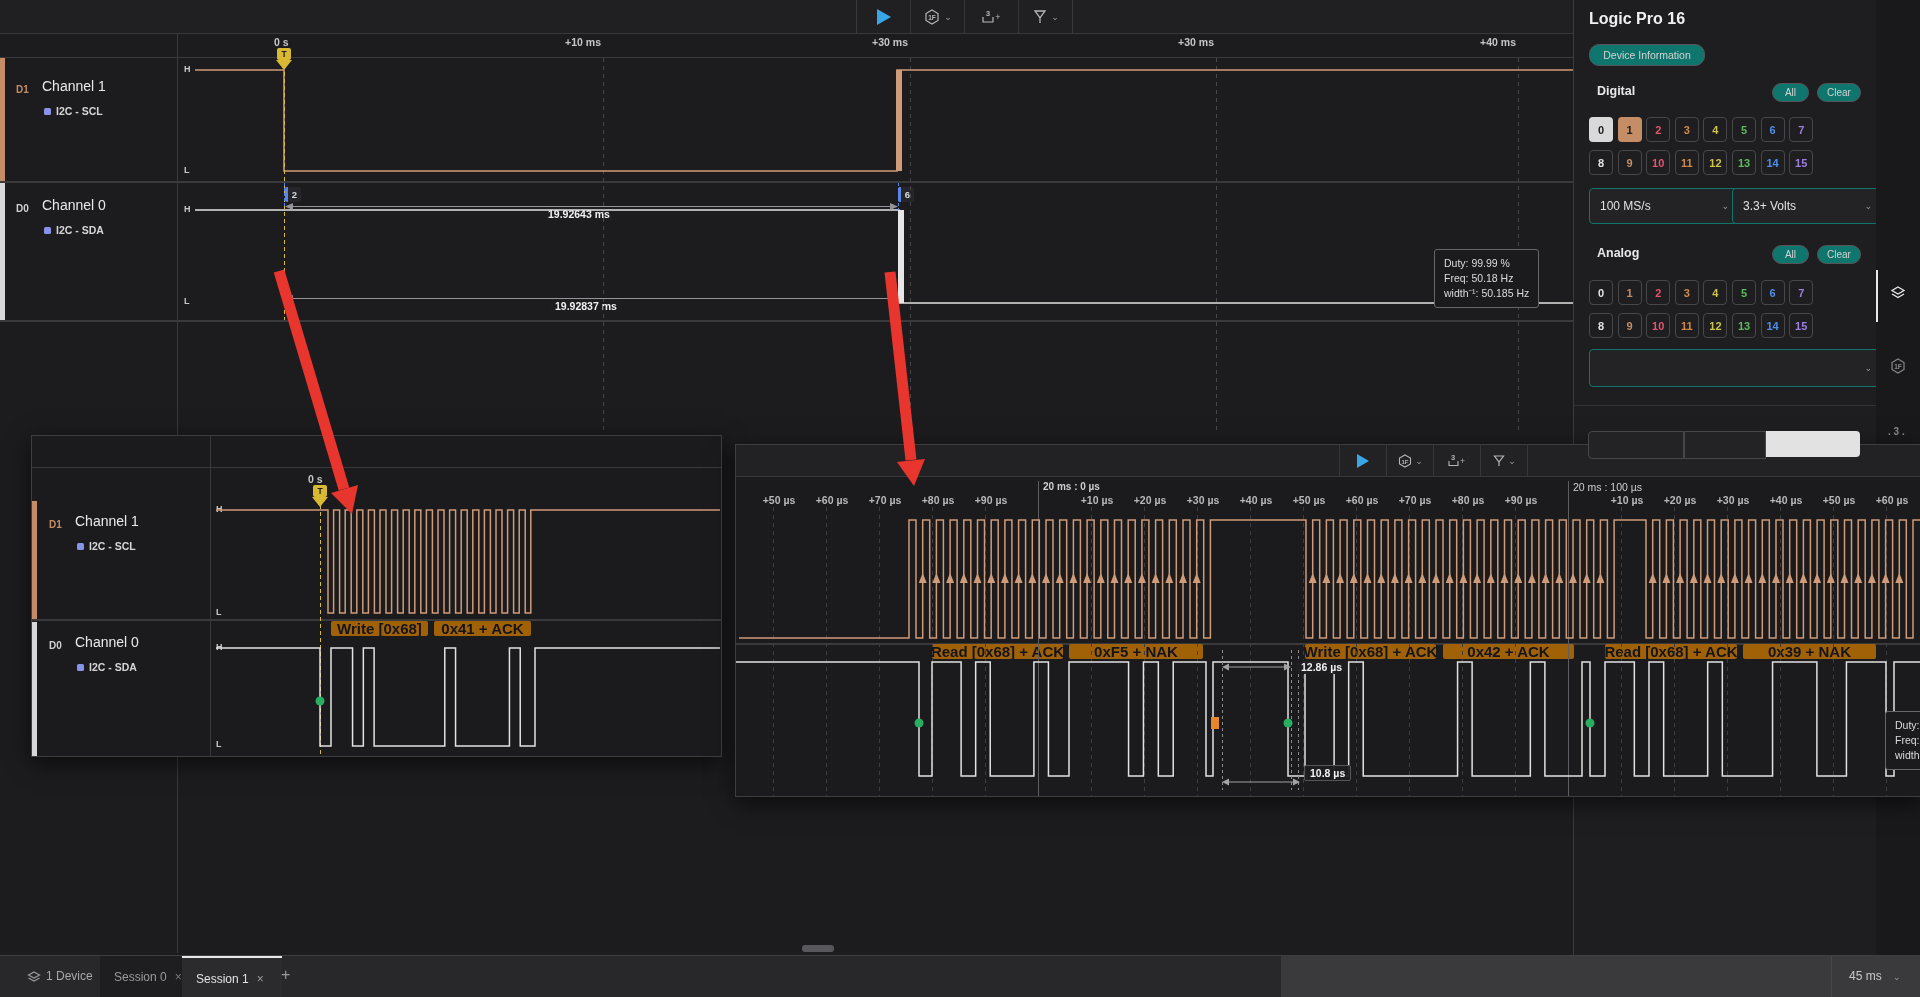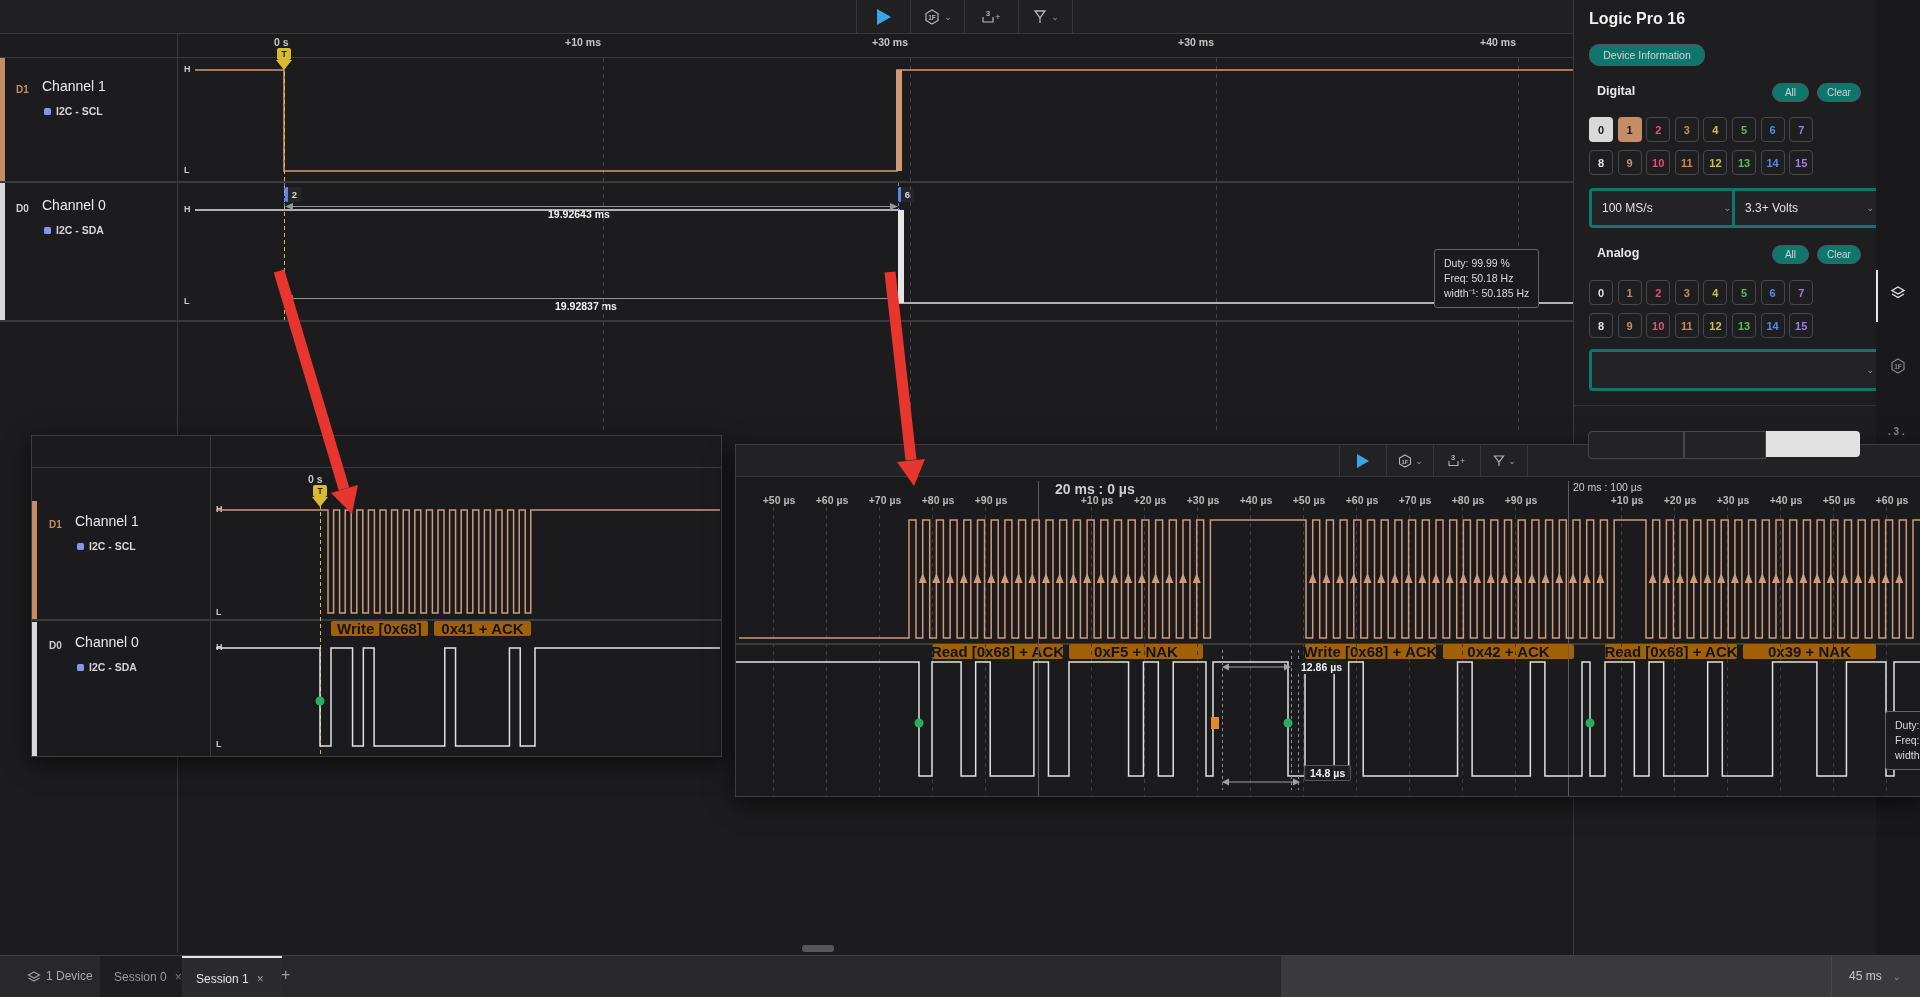--- a/index.html
+++ b/index.html
@@ -14,21 +14,21 @@
   .chname{position:absolute;font-size:14px;color:#e9e9e9;}
   .ansq{position:absolute;width:7px;height:7px;border-radius:1.5px;background:#8793e8;}
   .antx{position:absolute;font-size:10.5px;font-weight:bold;color:#d6d6d6;}
   .decode{position:absolute;height:15px;background:#a16207;border-radius:2px;color:#14141c;
           font-size:15px;font-weight:bold;display:flex;align-items:center;justify-content:center;
           white-space:nowrap;overflow:hidden;}
   .mlabel{position:absolute;background:rgba(30,30,33,.95);color:#f2f2f2;font-size:10.5px;
           font-weight:bold;padding:1px 5px;white-space:nowrap;border-radius:2px;}
   .pill{position:absolute;border:1px solid #56565a;border-radius:10px;color:#d2d2d2;font-size:10px;
         display:flex;align-items:center;justify-content:center;background:#0f766e;cursor:pointer;}
-  .drop{position:absolute;border:3px solid #0f766e;border-radius:4px;background:#232326;color:#e2e2e2;
+  .drop{position:absolute;border:1px solid #0f766e;border-radius:4px;background:#232326;color:#e2e2e2;
         font-size:12px;display:flex;align-items:center;justify-content:space-between;padding:0 10px;cursor:pointer;}
   .chev{color:#9a9a9a;font-size:9px;}
   .sechead{position:absolute;font-size:12.5px;font-weight:bold;color:#e8e8e8;margin-left:8px;}
   .inset{position:absolute;background:#1b1b1d;border:1px solid #3e3e42;
          box-shadow:0 6px 22px rgba(0,0,0,.6);overflow:hidden;}
   .tag{position:absolute;background:#26262a;border-left:3px solid #5b86e8;border-radius:2px;
        color:#dcdcdc;font-size:9.5px;font-weight:bold;display:flex;align-items:center;justify-content:center;}
   .ttag{position:absolute;width:14px;height:12px;background:#d9b832;border-radius:2px;color:#1a1a1a;
         font-size:8.5px;font-weight:bold;display:flex;align-items:center;justify-content:center;}
   .ttri{position:absolute;width:0;height:0;border-left:8px solid transparent;
@@ -389,32 +389,32 @@
         <line x1="555.5" y1="205" x2="555.5" y2="345" stroke="#8a8a8e" stroke-dasharray="3 3"></line>
         <line x1="562.5" y1="205" x2="562.5" y2="345" stroke="#8a8a8e" stroke-dasharray="3 3"></line>
         <line x1="490" y1="222" x2="551" y2="222" stroke="#a2a2a6"></line>
         <polygon points="486,222 493,218.5 493,225.5" fill="#a2a2a6"></polygon>
         <polygon points="555,222 548,218.5 548,225.5" fill="#a2a2a6"></polygon>
         <line x1="490" y1="337" x2="560" y2="337" stroke="#a2a2a6"></line>
         <polygon points="486,337 493,333.5 493,340.5" fill="#a2a2a6"></polygon>
         <polygon points="564,337 557,333.5 557,340.5" fill="#a2a2a6"></polygon>
       </svg>
     <div class="mlabel" style="left:560px;top:215px;">12.86 µs</div>
-    <div class="mlabel" style="left:568px;top:320px;border:1px solid #55555a;">14.8 µs</div>
+    <div class="mlabel" style="left:568px;top:320px;border:1px solid #55555a;">10.8 µs</div>
     <div class="tooltipbox" style="left:1149px;top:266px;width:120px;">
       <div>Duty:</div>
       <div>Freq:</div>
       <div>width</div>
     </div>
   <div style="left: 19px; top: 49px; width: 48px; text-align: center; font-size: 10.5px; font-weight: bold; color: rgb(185, 185, 185); white-space: nowrap; position: absolute;">+50 µs</div>
       <div style="left: 72px; top: 49px; width: 48px; text-align: center; font-size: 10.5px; font-weight: bold; color: rgb(185, 185, 185); white-space: nowrap; position: absolute;">+60 µs</div>
       <div style="left: 125px; top: 49px; width: 48px; text-align: center; font-size: 10.5px; font-weight: bold; color: rgb(185, 185, 185); white-space: nowrap; position: absolute;">+70 µs</div>
       <div style="left: 178px; top: 49px; width: 48px; text-align: center; font-size: 10.5px; font-weight: bold; color: rgb(185, 185, 185); white-space: nowrap; position: absolute;">+80 µs</div>
       <div style="left: 231px; top: 49px; width: 48px; text-align: center; font-size: 10.5px; font-weight: bold; color: rgb(185, 185, 185); white-space: nowrap; position: absolute;">+90 µs</div>
-      <div style="left: 307px; top: 36px; font-size: 14px; font-weight: bold; color: rgb(207, 207, 207); white-space: nowrap; position: absolute; margin-left: 12px;">20 ms : 0 µs</div>
+      <div style="left: 307px; top: 36px; font-size: 10px; font-weight: bold; color: rgb(207, 207, 207); white-space: nowrap; position: absolute;">20 ms : 0 µs</div>
       <div style="left: 337px; top: 49px; width: 48px; text-align: center; font-size: 10.5px; font-weight: bold; color: rgb(185, 185, 185); white-space: nowrap; position: absolute;">+10 µs</div>
       <div style="left: 390px; top: 49px; width: 48px; text-align: center; font-size: 10.5px; font-weight: bold; color: rgb(185, 185, 185); white-space: nowrap; position: absolute;">+20 µs</div>
       <div style="left: 443px; top: 49px; width: 48px; text-align: center; font-size: 10.5px; font-weight: bold; color: rgb(185, 185, 185); white-space: nowrap; position: absolute;">+30 µs</div>
       <div style="left: 496px; top: 49px; width: 48px; text-align: center; font-size: 10.5px; font-weight: bold; color: rgb(185, 185, 185); white-space: nowrap; position: absolute;">+40 µs</div>
       <div style="left: 549px; top: 49px; width: 48px; text-align: center; font-size: 10.5px; font-weight: bold; color: rgb(185, 185, 185); white-space: nowrap; position: absolute;">+50 µs</div>
       <div style="left: 602px; top: 49px; width: 48px; text-align: center; font-size: 10.5px; font-weight: bold; color: rgb(185, 185, 185); white-space: nowrap; position: absolute;">+60 µs</div>
       <div style="left: 655px; top: 49px; width: 48px; text-align: center; font-size: 10.5px; font-weight: bold; color: rgb(185, 185, 185); white-space: nowrap; position: absolute;">+70 µs</div>
       <div style="left: 708px; top: 49px; width: 48px; text-align: center; font-size: 10.5px; font-weight: bold; color: rgb(185, 185, 185); white-space: nowrap; position: absolute;">+80 µs</div>
       <div style="left: 761px; top: 49px; width: 48px; text-align: center; font-size: 10.5px; font-weight: bold; color: rgb(185, 185, 185); white-space: nowrap; position: absolute;">+90 µs</div>
       <div style="left: 837px; top: 36px; font-size: 10.5px; font-weight: normal; color: rgb(207, 207, 207); white-space: nowrap; position: absolute;">20 ms : 100 µs</div>

